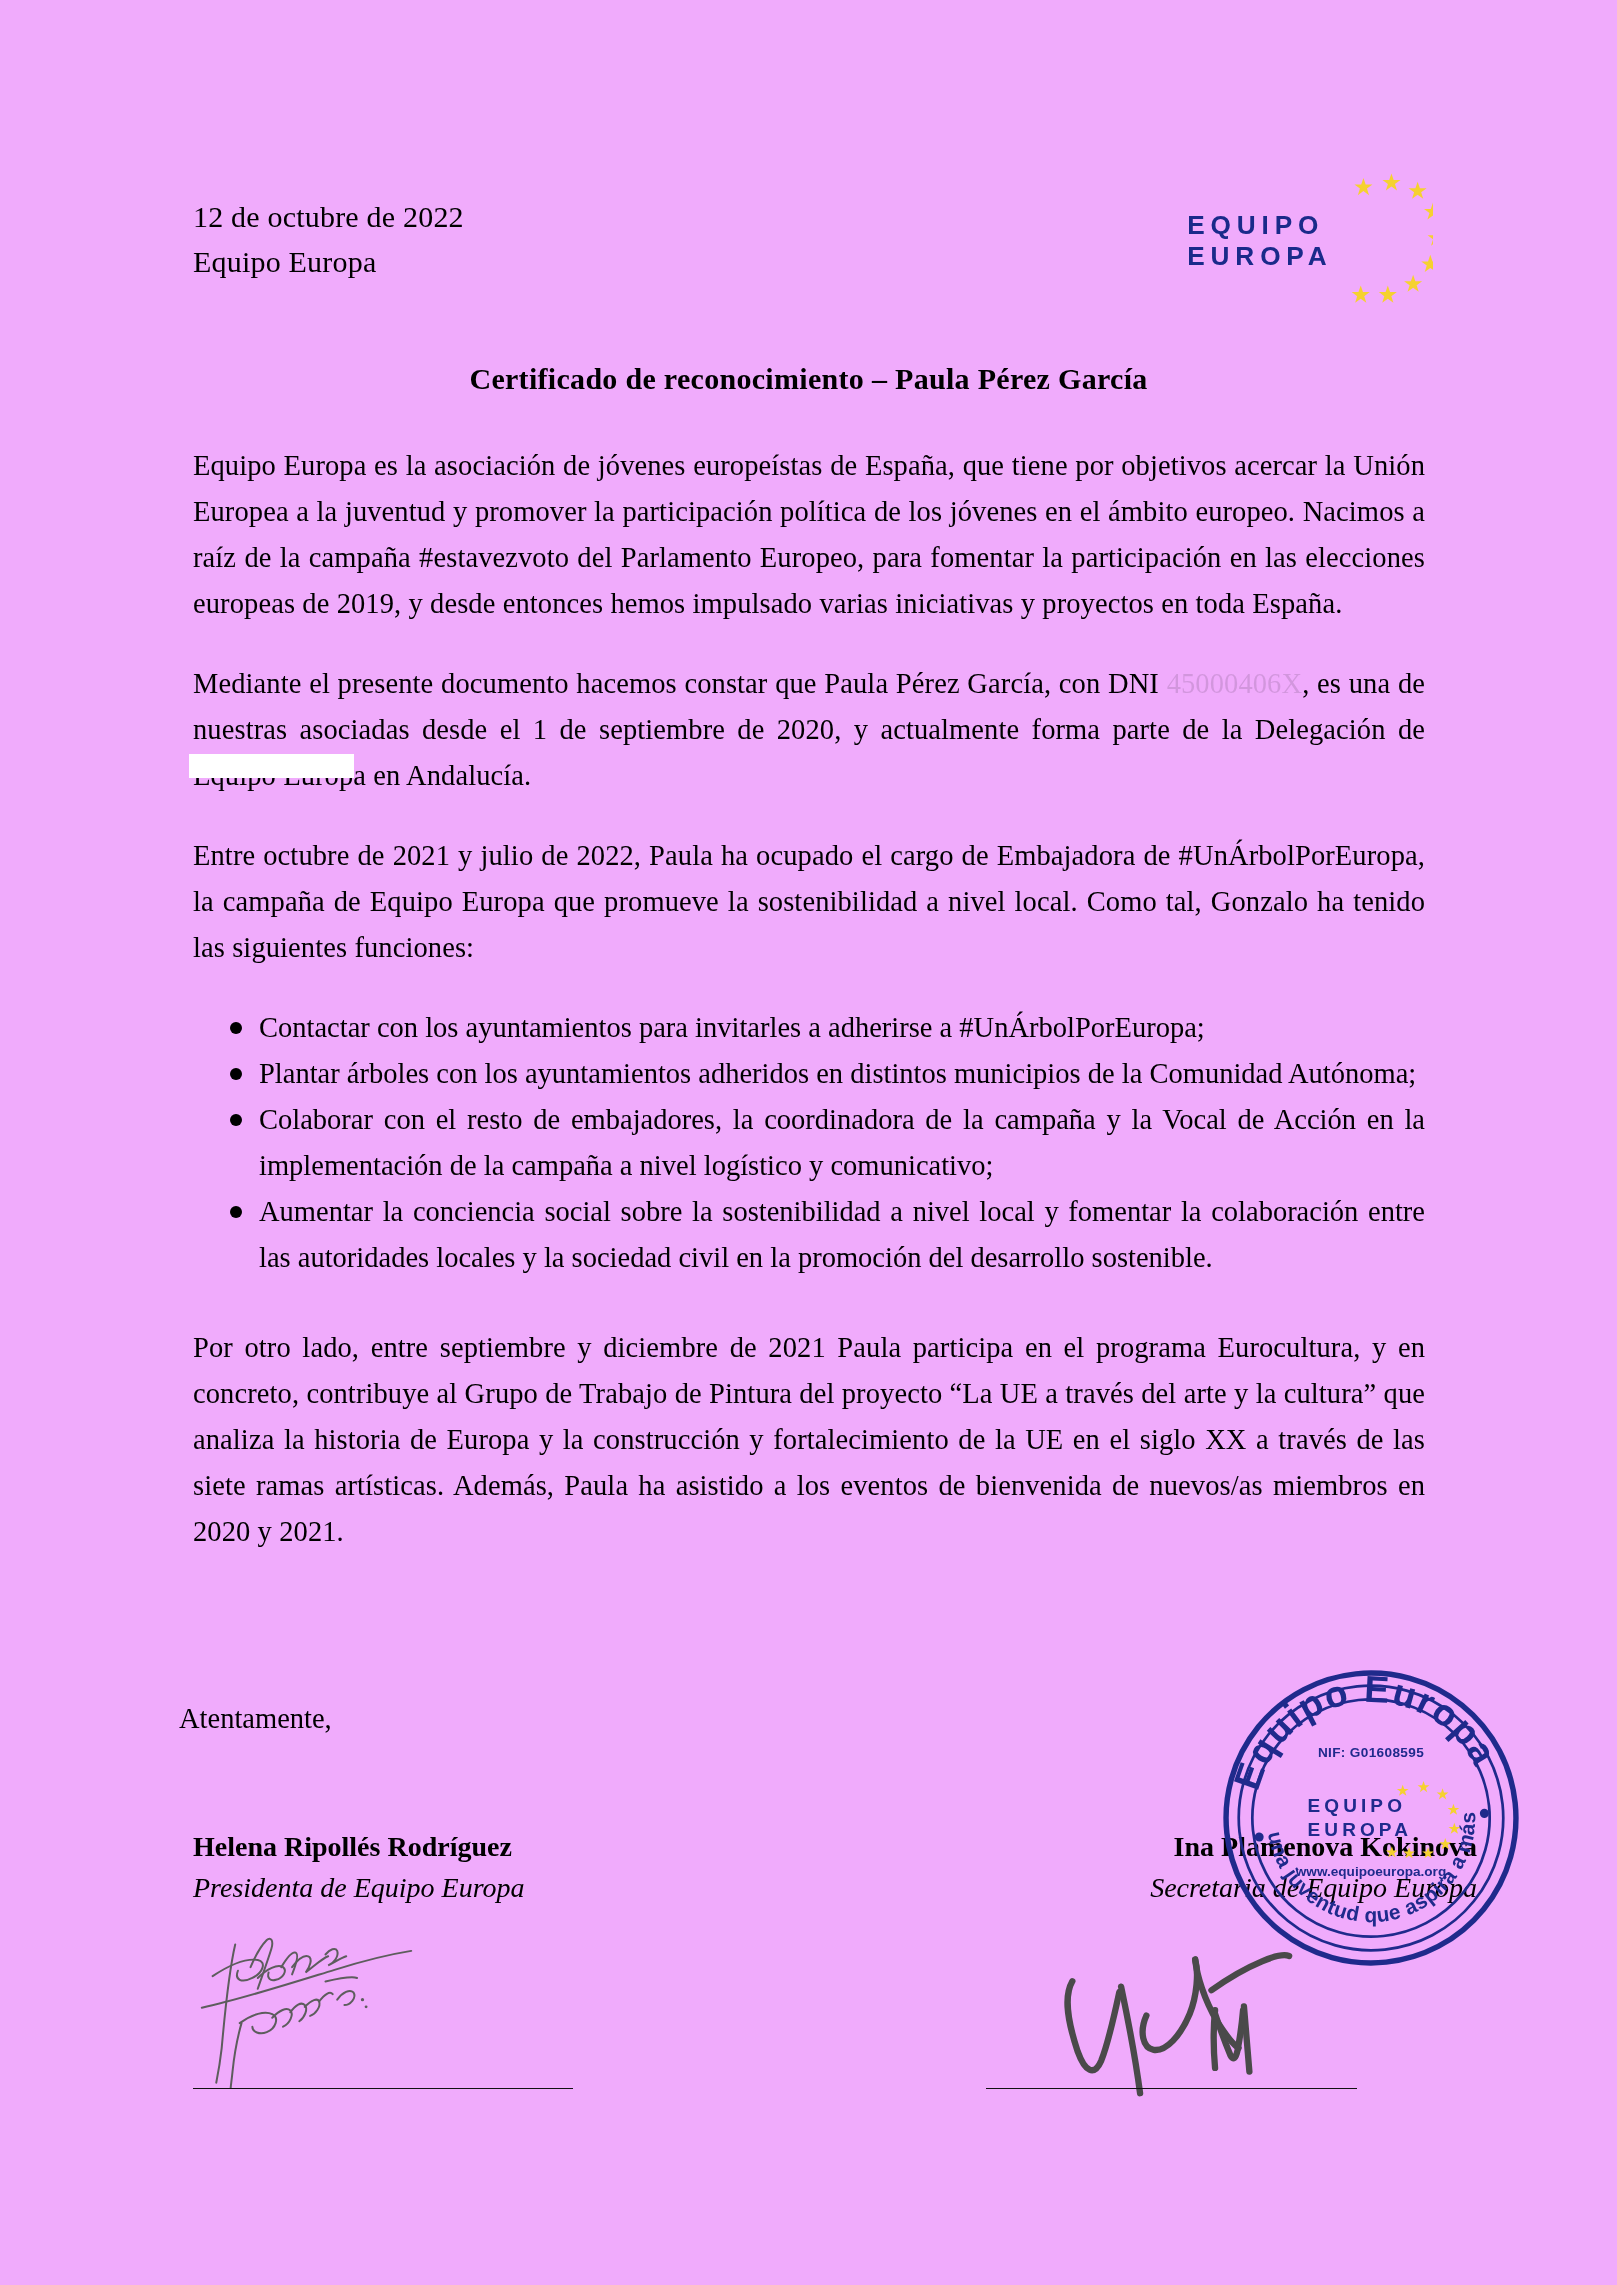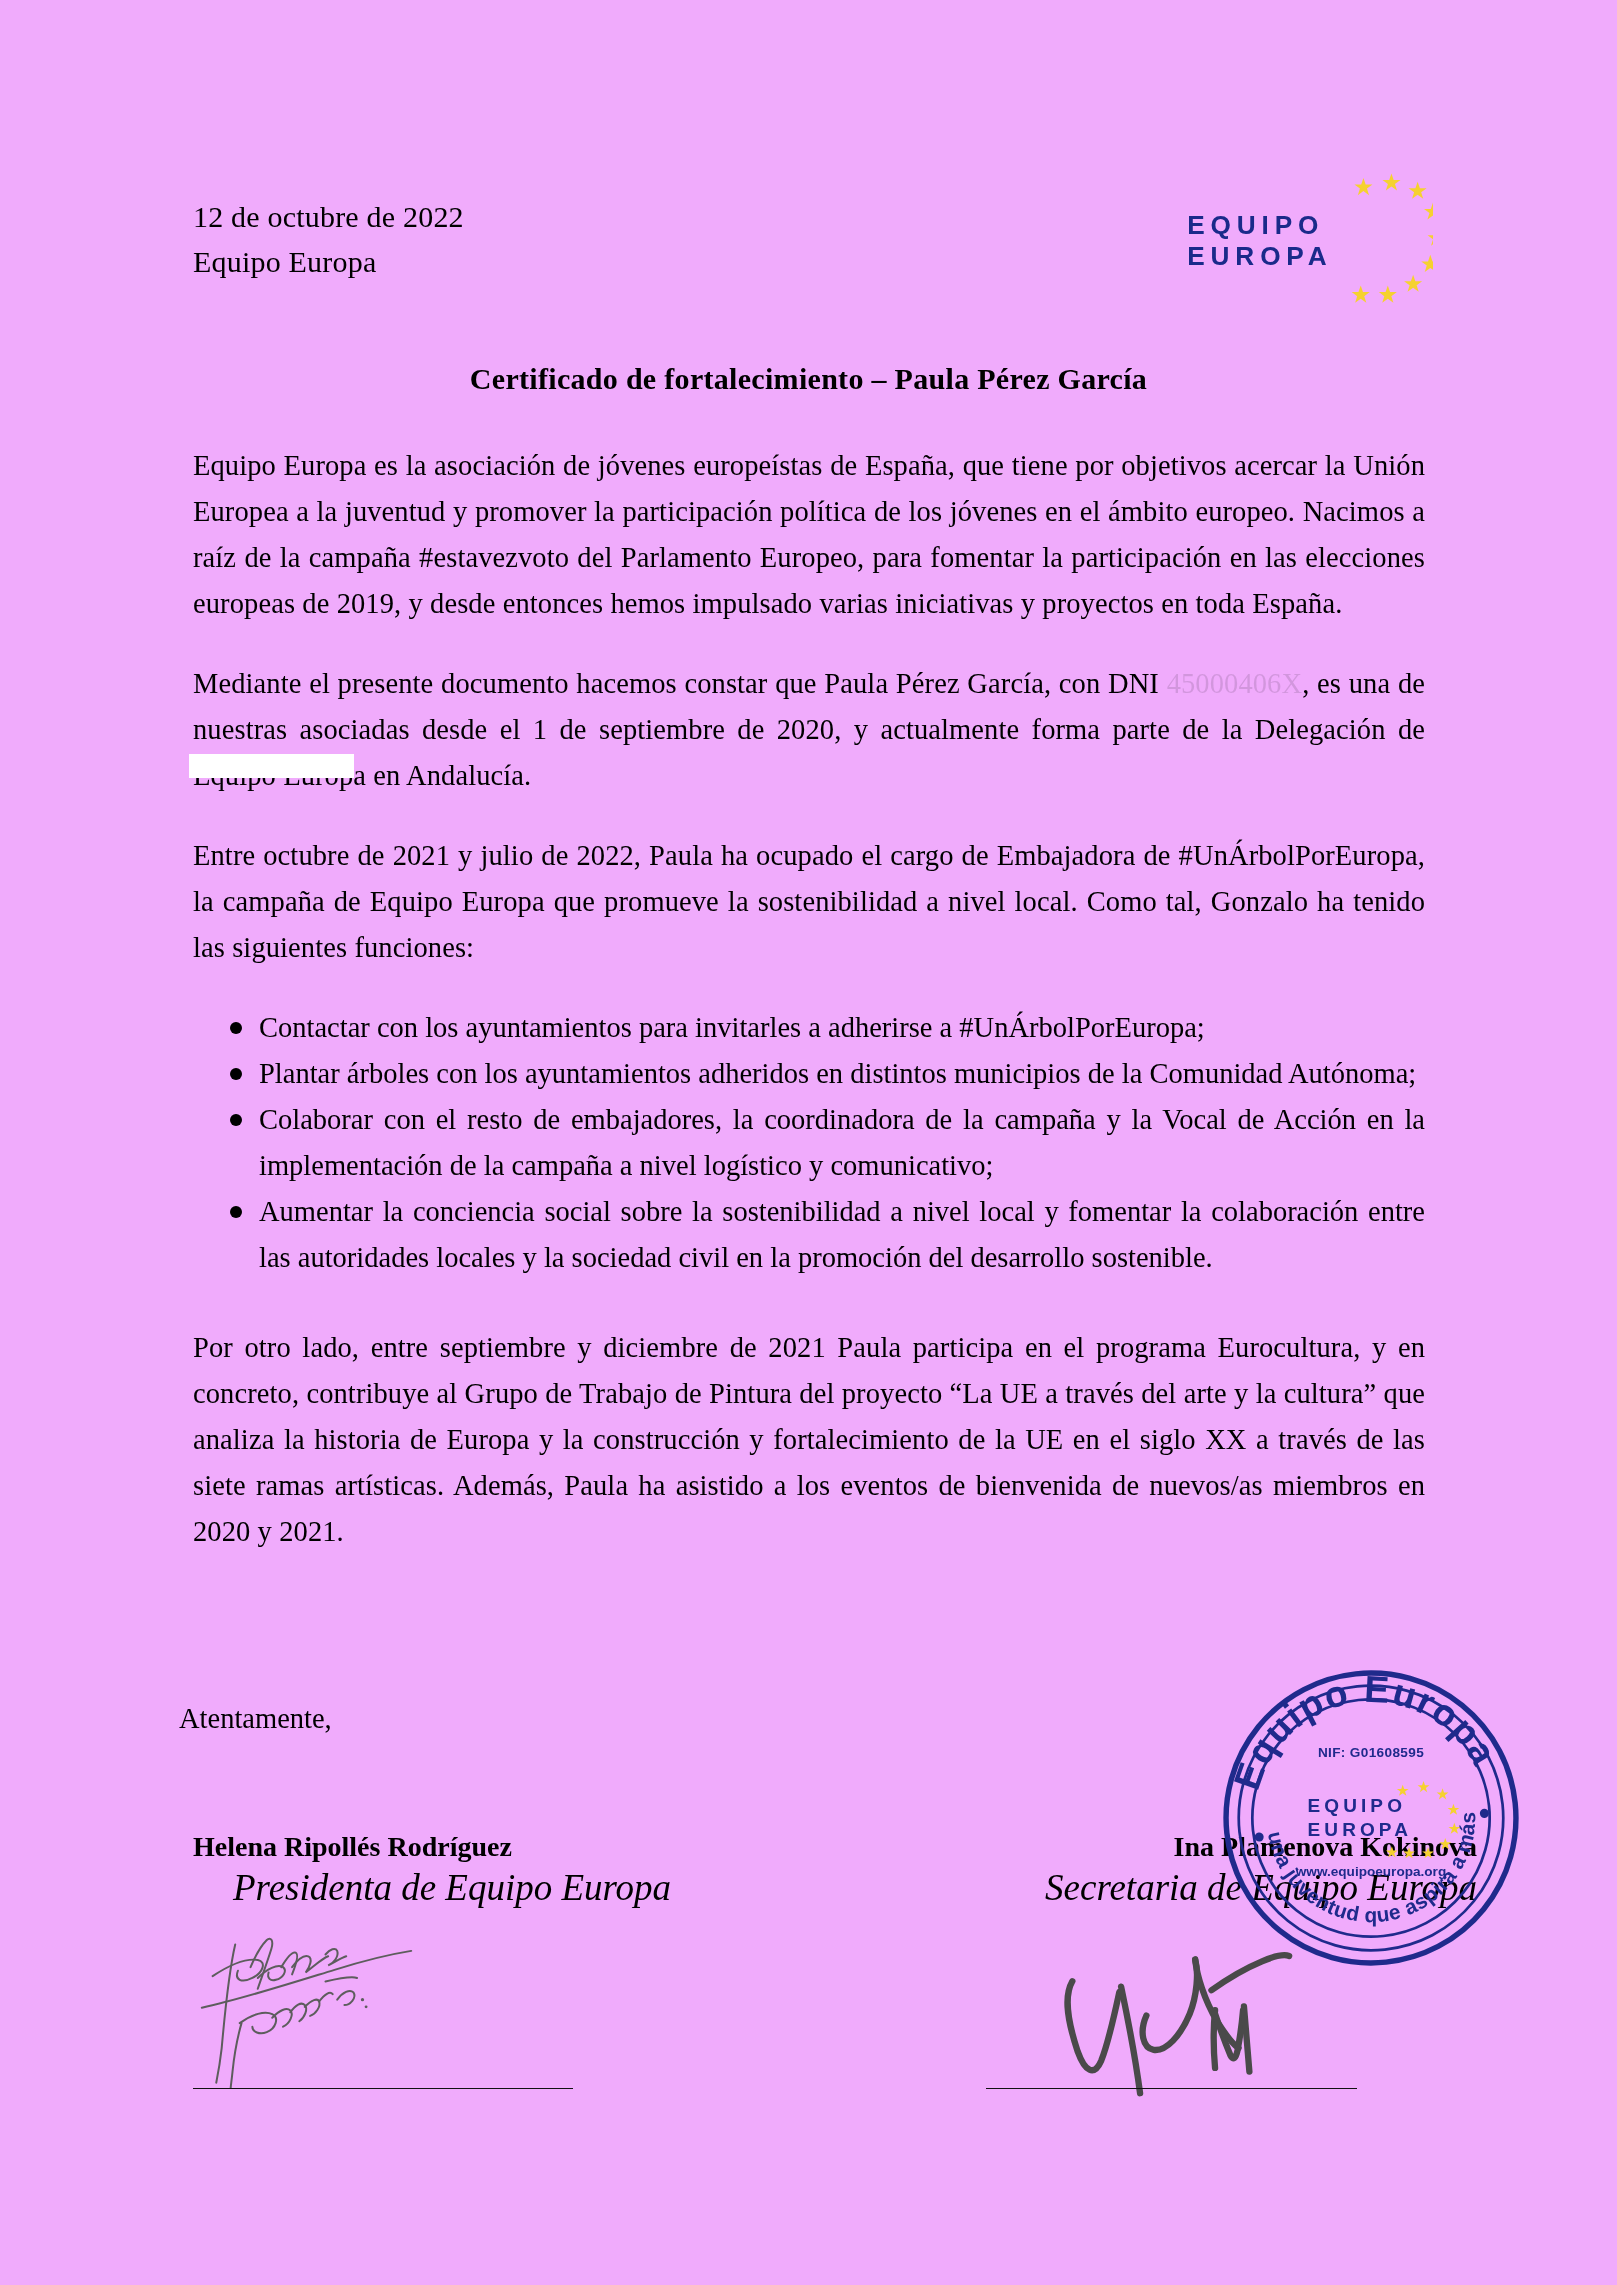--- a/index.html
+++ b/index.html
@@ -129,24 +129,23 @@
   .sig-left  { left: 193px;  width: 507px; }
   .sig-right { left: 970px; width: 507px; text-align: right; }
   .sig-name {
     font-weight: bold;
     font-size: 28px;
     line-height: 40px;
     white-space: nowrap;
   }
   .sig-role {
     font-style: italic;
-    font-size: 37px;
+    font-size: 28px;
     line-height: 42px;
     white-space: nowrap;
-    margin-left: 40px;
   }
   .sig-rule {
     position: absolute;
     height: 0;
     border-top: 1.8px solid #111;
   }
   .rule-left  { left: 193px;  width: 380px; top: 2088px; }
   .rule-right { left: 986px; width: 371px; top: 2088px; }
 
   .sig-mark { position: absolute; }
@@ -208,21 +207,21 @@
             </g>
         </g>
         <g fill="#1a2a8a" font-family="Liberation Sans, sans-serif" font-weight="bold" font-size="29" letter-spacing="6.5">
           <text x="8" y="69" id="logo-text-1">EQUIPO</text>
           <text x="8" y="104" id="logo-text-2">EUROPA</text>
         </g>
       </svg>
     </div>
   </div>
 
-  <div class="doc-title">Certificado de fortalecimiento – Paula Pérez García</div>
+  <div class="doc-title">Certificado de reconocimiento – Paula Pérez García</div>
 
   <div class="body-col">
 
     <p class="para">Equipo Europa es la asociación de jóvenes europeístas de España, que tiene por objetivos acercar la Unión Europea a la juventud y promover la participación política de los jóvenes en el ámbito europeo. Nacimos a raíz de la campaña #estavezvoto del Parlamento Europeo, para fomentar la participación en las elecciones europeas de 2019, y desde entonces hemos impulsado varias iniciativas y proyectos en toda España.</p>
 
     <p class="para"><span>Mediante el presente documento hacemos constar que Paula Pérez García, con DNI </span><span class="redacted">45000406X</span><span>, es una de nuestras asociadas desde el 1 de septiembre de 2020, y actualmente forma parte de la Delegación de Equipo Europa en Andalucía.</span></p>
 
     <p class="para">Entre octubre de 2021 y julio de 2022, Paula ha ocupado el cargo de Embajadora de #UnÁrbolPorEuropa, la campaña de Equipo Europa que promueve la sostenibilidad a nivel local. Como tal, Gonzalo ha tenido las siguientes funciones:</p>
 
     <ul class="funcs">

